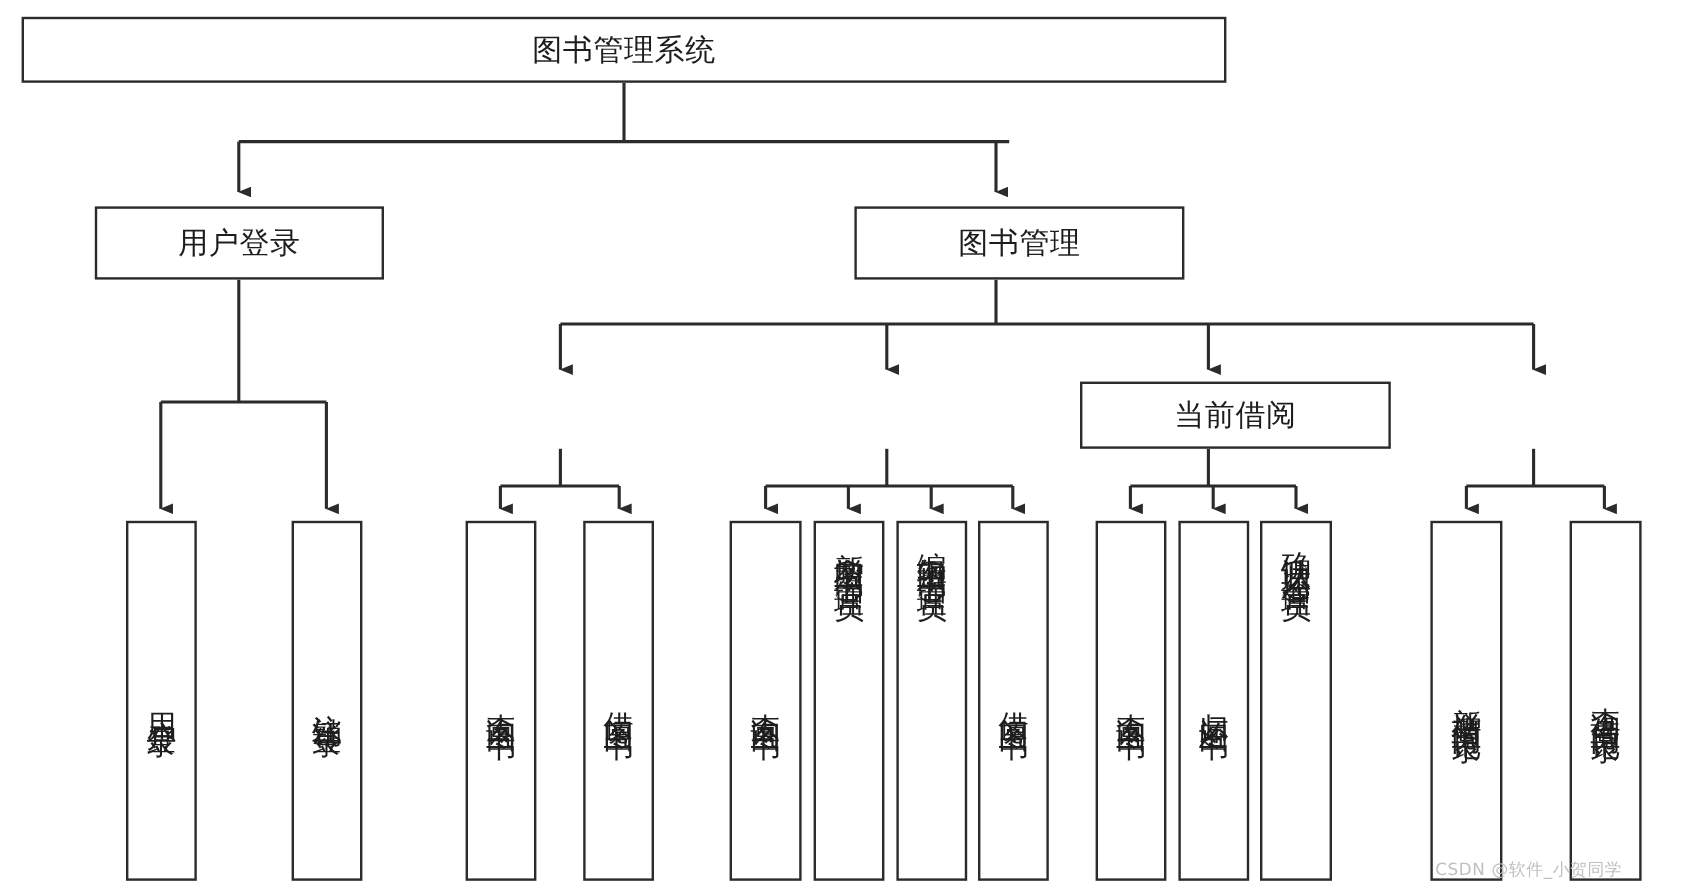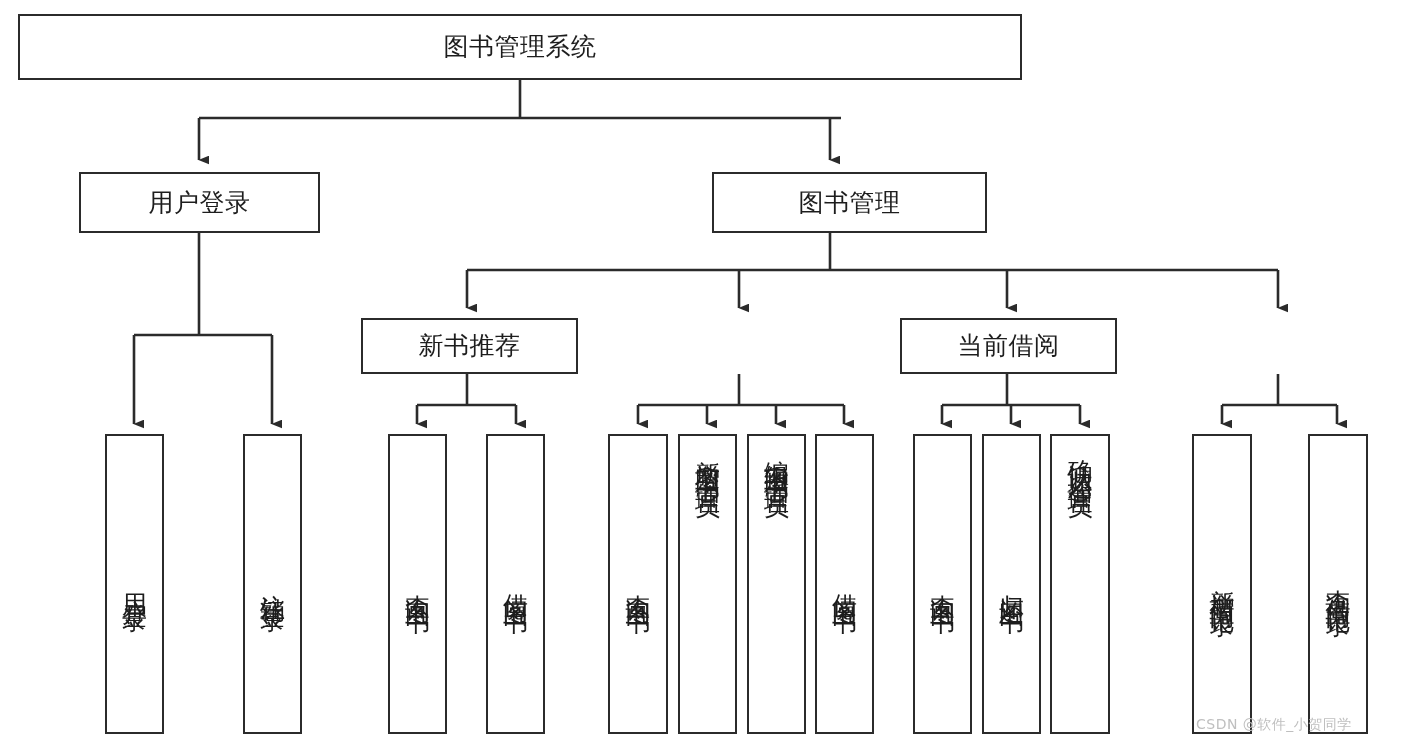--- a/index.html
+++ b/index.html
@@ -122,35 +122,32 @@
       <path d="M1011,405 L1011,424" marker-end="url(#arrowhead)"></path>
       <path d="M1080,405 L1080,424" marker-end="url(#arrowhead)"></path>
 
       <path d="M1278,374 L1278,405"></path>
       <path d="M1222,405 L1337,405"></path>
       <path d="M1222,405 L1222,424" marker-end="url(#arrowhead)"></path>
       <path d="M1337,405 L1337,424" marker-end="url(#arrowhead)"></path>
     </g>
   </svg>
 
-  <div class="node node-h node-root" style="left:18px; top:14px; width:1004px; height:66px;">
+  <div class="node node-h node-root" style="left:18px; top:14px; width:1004px; height:55px;">
     <span class="node-label">图书管理系统</span>
   </div>
 
   <div class="node node-h" style="left:79px; top:172px; width:241px; height:61px;">
     <span class="node-label">用户登录</span>
   </div>
   <div class="node node-h" style="left:712px; top:172px; width:275px; height:61px;">
     <span class="node-label">图书管理</span>
   </div>
 
-  <div class="node node-h" style="left:361px; top:318px; width:217px; height:56px;">
-    <span class="node-label">新书推荐</span>
-  </div>
-  <div class="node node-h" style="left:900px; top:318px; width:217px; height:56px;">
+  <div class="node node-h" style="left:900px; top:318px; width:259px; height:56px;">
     <span class="node-label">当前借阅</span>
   </div>
 
   <div class="node node-v center-v" style="left:105px; top:434px; width:59px; height:300px;">
     <span class="node-label">用户登录</span>
   </div>
   <div class="node node-v center-v" style="left:243px; top:434px; width:59px; height:300px;">
     <span class="node-label">注销登录</span>
   </div>
 

